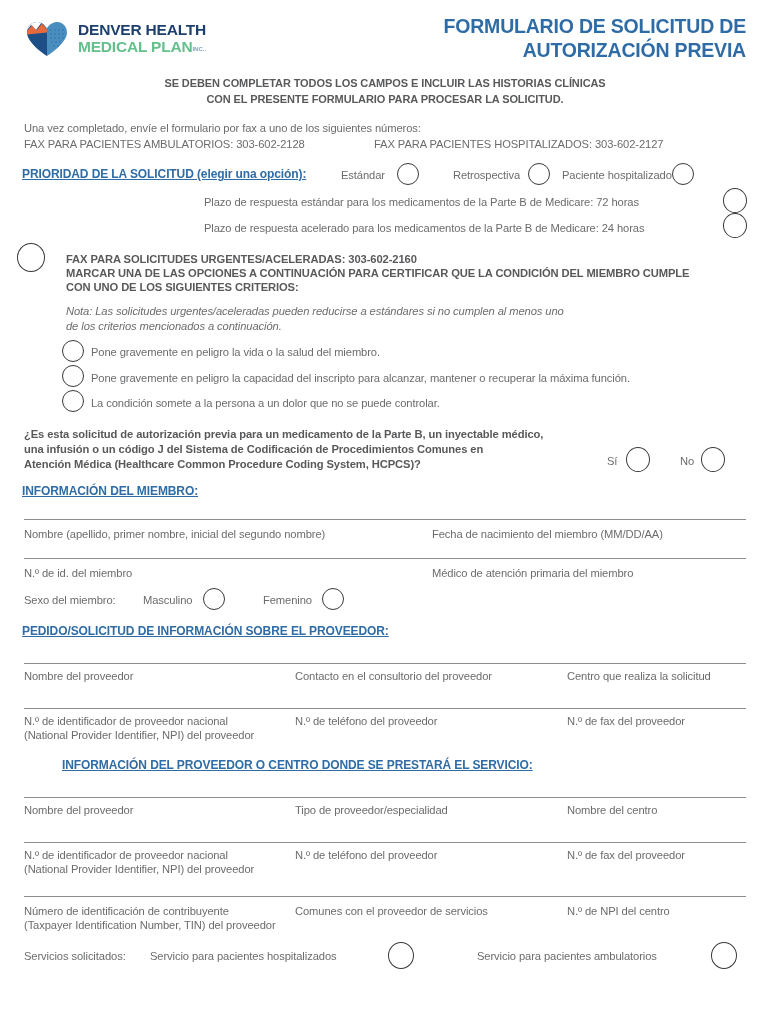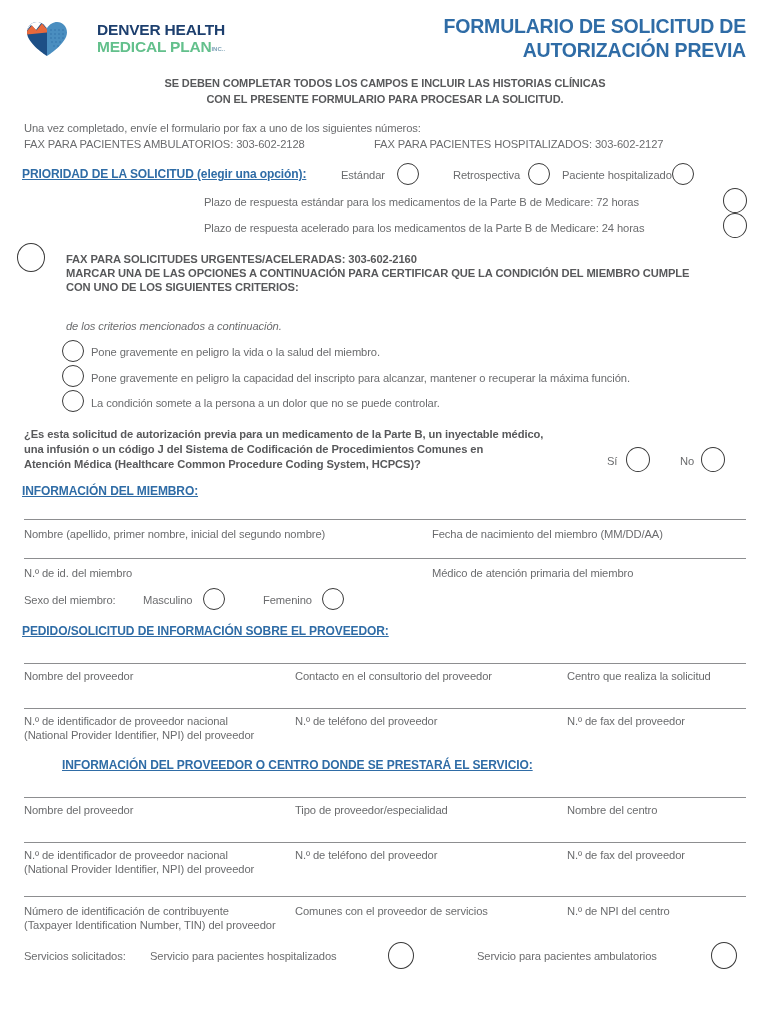--- a/index.html
+++ b/index.html
@@ -26,21 +26,20 @@
   .header {
     position: absolute;
     top: 14px; left: 0; right: 0;
     height: 60px;
   }
   .logo-block {
     position: absolute;
     left: 24px; top: 4px;
     display: flex;
     align-items: center;
-    gap: 19px;
   }
   .logo-mark {
     width: 46px; height: 40px;
     position: relative;
     margin-right: 8px;
     flex: none;
   }
   .logo-text {
     line-height: 1.0;
   }
@@ -213,20 +212,21 @@
 
   <div class="txt" style="left:204px; top:220px;">Plazo de respuesta acelerado para los medicamentos de la Parte B de Medicare: 24 horas</div>
   <div class="radio r24" style="left:723px; top:213px;"></div>
 
   <div class="radio r28" style="left:17px; top:243px;"></div>
 
   <div class="txt bold" style="left:66px; top:251px;">FAX PARA SOLICITUDES URGENTES/ACELERADAS: 303-602-2160</div>
   <div class="txt bold" style="left:66px; top:265px;">MARCAR UNA DE LAS OPCIONES A CONTINUACIÓN PARA CERTIFICAR QUE LA CONDICIÓN DEL MIEMBRO CUMPLE</div>
   <div class="txt bold" style="left:66px; top:279px;">CON UNO DE LOS SIGUIENTES CRITERIOS:</div>
 
+  <div class="txt ital" style="left:66px; top:303px;">Nota: Las solicitudes urgentes/aceleradas pueden reducirse a estándares si no cumplen al menos uno</div>
   <div class="txt ital" style="left:66px; top:318px;">de los criterios mencionados a continuación.</div>
 
   <div class="radio r22" style="left:62px; top:340px;"></div>
   <div class="txt" style="left:91px; top:344px;">Pone gravemente en peligro la vida o la salud del miembro.</div>
 
   <div class="radio r22" style="left:62px; top:365px;"></div>
   <div class="txt" style="left:91px; top:370px;">Pone gravemente en peligro la capacidad del inscripto para alcanzar, mantener o recuperar la máxima función.</div>
 
   <div class="radio r22" style="left:62px; top:390px;"></div>
   <div class="txt" style="left:91px; top:395px;">La condición somete a la persona a un dolor que no se puede controlar.</div>

